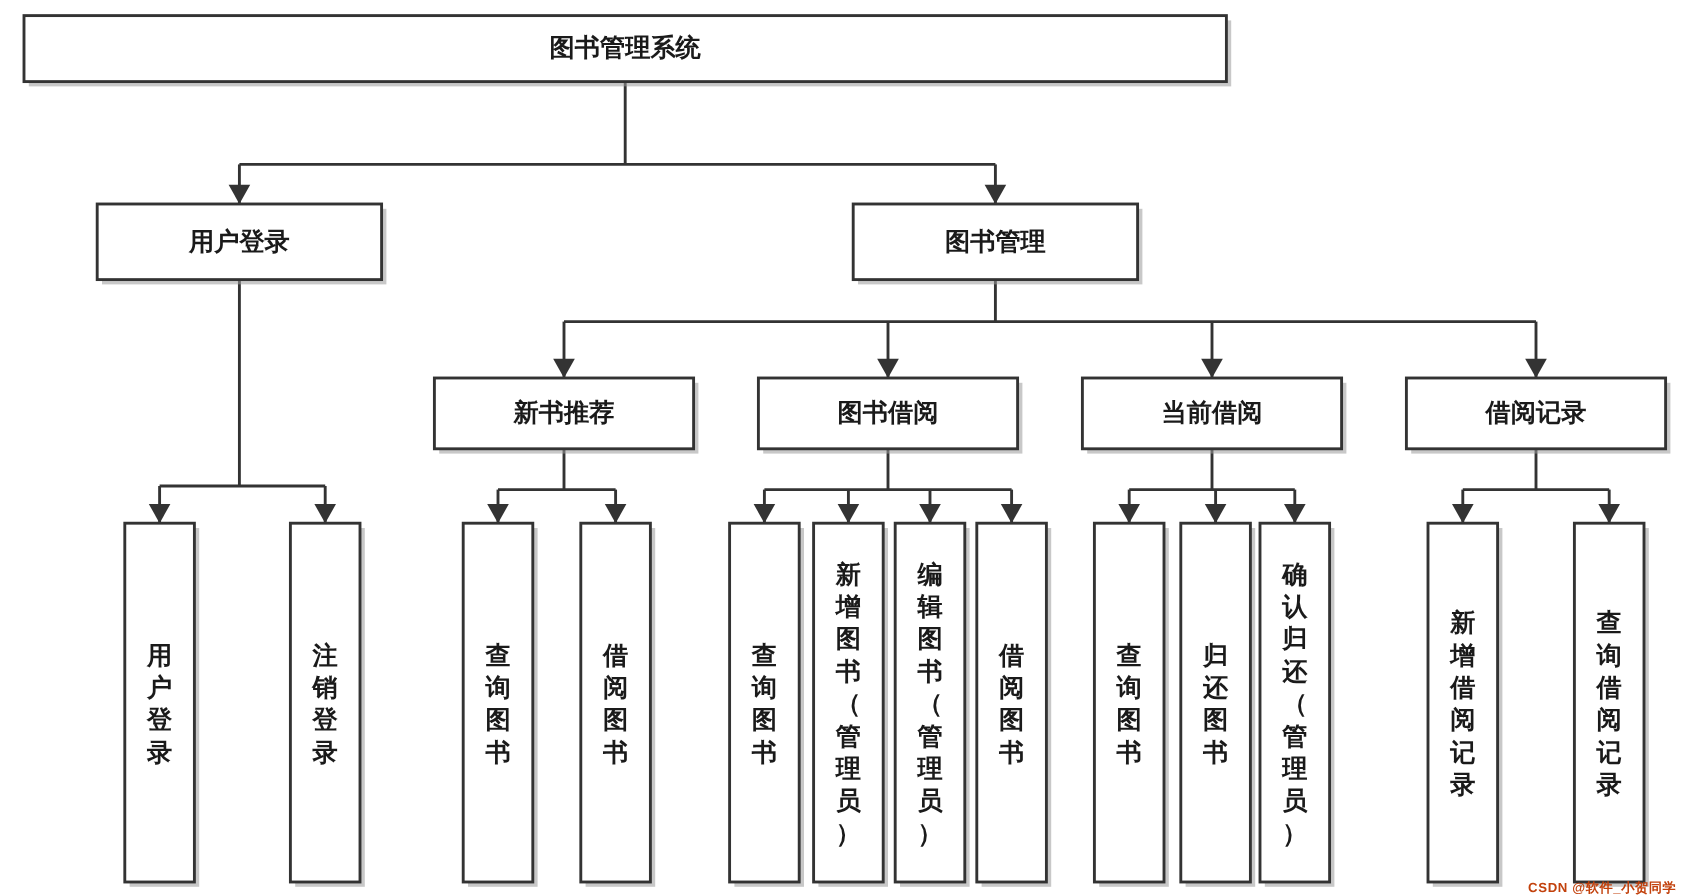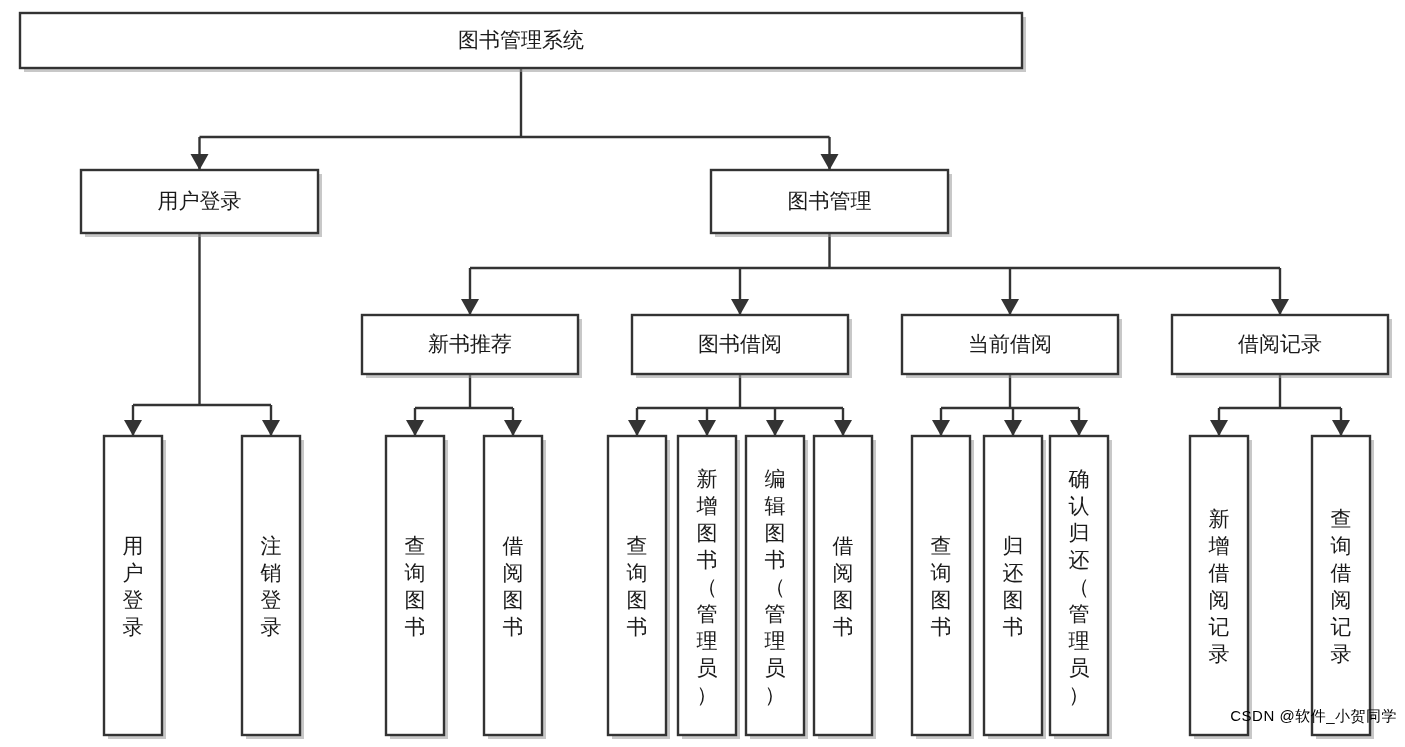--- a/index.html
+++ b/index.html
@@ -13,20 +13,21 @@
     font-family: "Liberation Sans", "DejaVu Sans", sans-serif;
     overflow: hidden;
     position: relative;
   }
   #diagram-root {
     position: absolute;
     left: 0;
     top: 0;
     width: 1405px;
     height: 747px;
+    font-weight: bold;
   }
   svg#flow {
     display: block;
     width: 1405px;
     height: 747px;
   }
   .node-box {
     fill: #ffffff;
     stroke: #333333;
     stroke-width: 2.4;
@@ -47,24 +48,24 @@
   .node-label-h {
     font-family: "Liberation Sans", "DejaVu Sans", sans-serif;
     font-size: 21px;
     fill: #1a1a1a;
     text-anchor: middle;
     dominant-baseline: middle;
   }
   .watermark {
     position: absolute;
     right: 8px;
-    bottom: 21px;
+    bottom: 0;
     font-family: "Liberation Sans", "DejaVu Sans", sans-serif;
-    font-size: 15px;
-    color: #000000;
+    font-size: 11px;
+    color: #c2410c;
     white-space: nowrap;
     letter-spacing: 0.5px;
     pointer-events: none;
   }
 </style>
 </head>
 <body>
 
 <div id="diagram-root">
   <svg id="flow" viewBox="0 0 1405 747">

